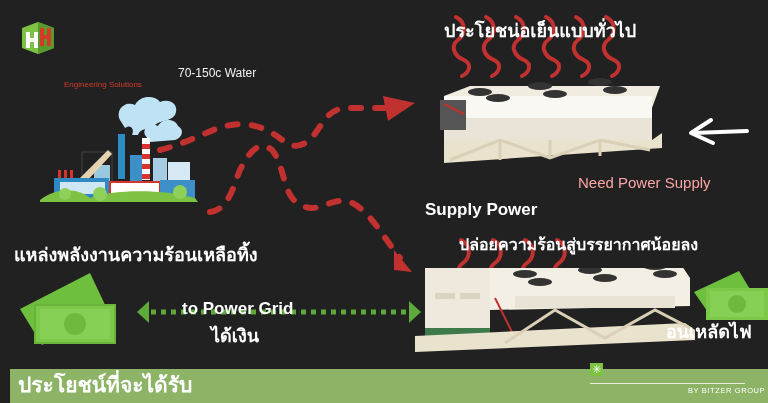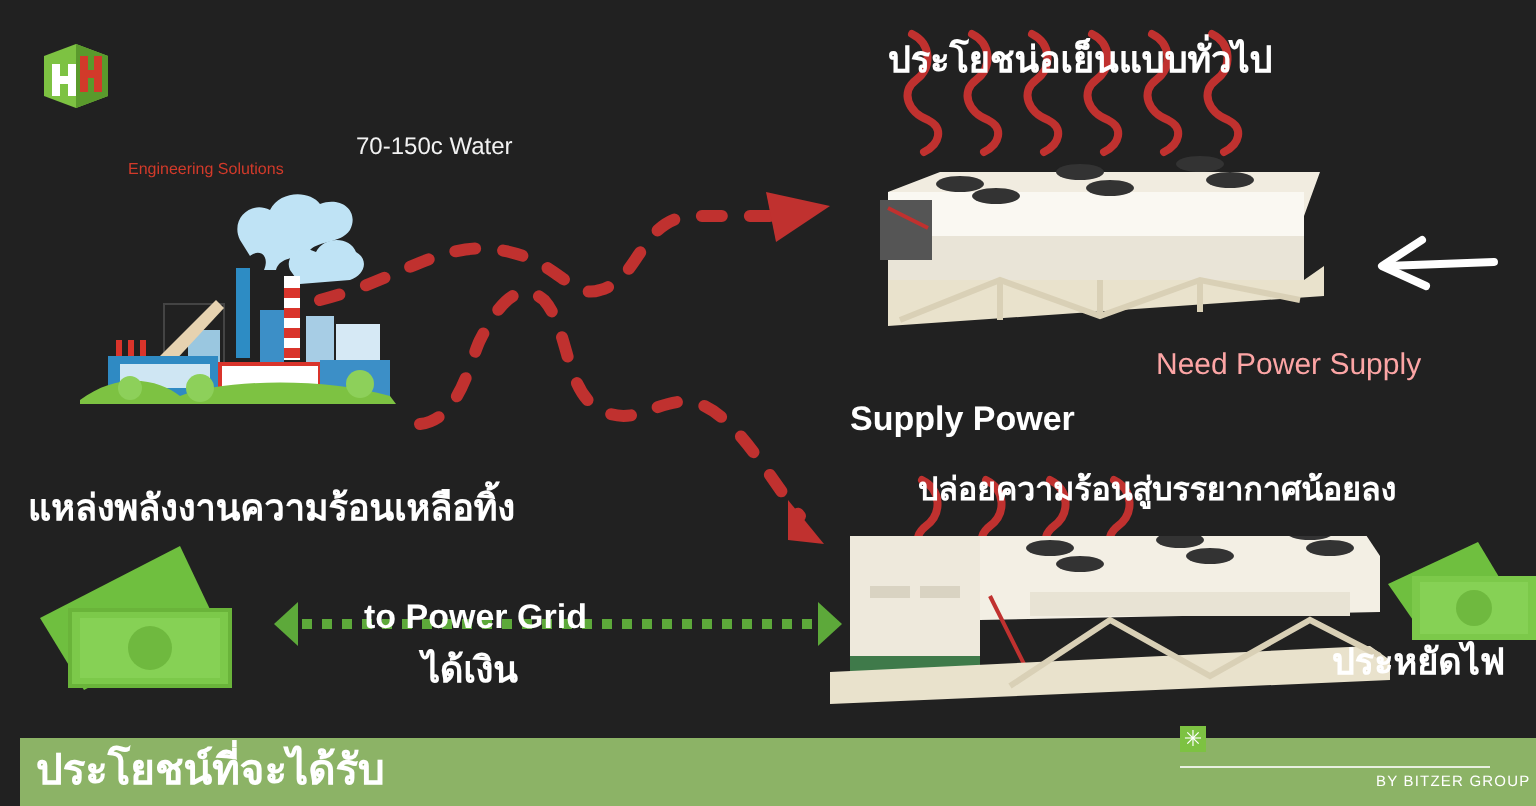--- a/index.html
+++ b/index.html
@@ -180,21 +180,21 @@
 </svg>
 
 <div class="abs txt t-water">70-150c Water</div>
 <div class="abs txt t-cool">ประโยชน่อเย็นแบบทั่วไป</div>
 <div class="abs txt t-need">Need Power Supply</div>
 <div class="abs txt t-produce">Supply Power</div>
 <div class="abs txt t-release">ปล่อยความร้อนสู่บรรยากาศน้อยลง</div>
 <div class="abs txt t-waste">แหล่งพลังงานความร้อนเหลือทิ้ง</div>
 <div class="abs txt t-grid">to Power Grid</div>
 <div class="abs txt t-money">ได้เงิน</div>
-<div class="abs txt t-save">ประหยัดไฟ</div>
+<div class="abs txt t-save">อนเหลัดไฟ</div>
 
 <div class="abs banner">
   <div class="abs txt banner-text">ประโยชน์ที่จะได้รับ</div>
 </div>
 
 <div class="abs et-logo">
   <div class="abs et-box">✳</div>
   <div class="abs et-rule"></div>
   <div class="abs txt et-sub">BY BITZER GROUP</div>
 </div>

